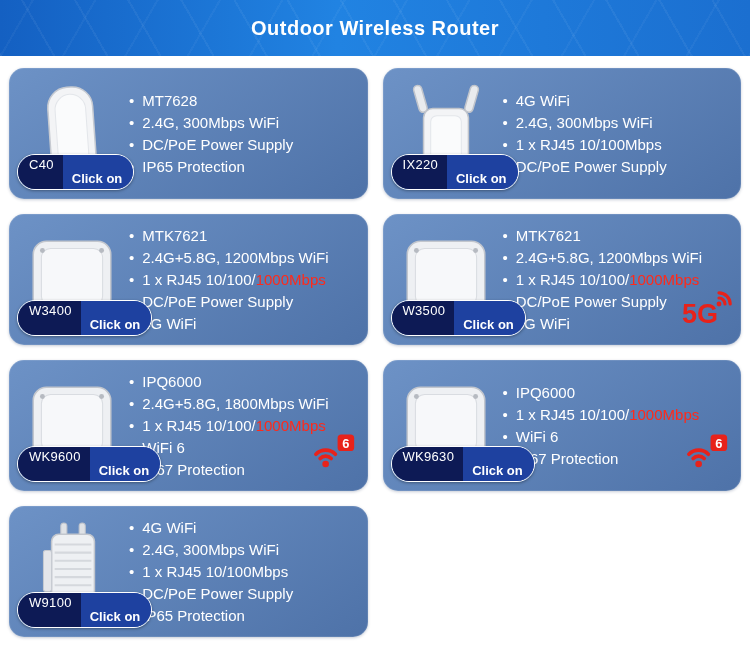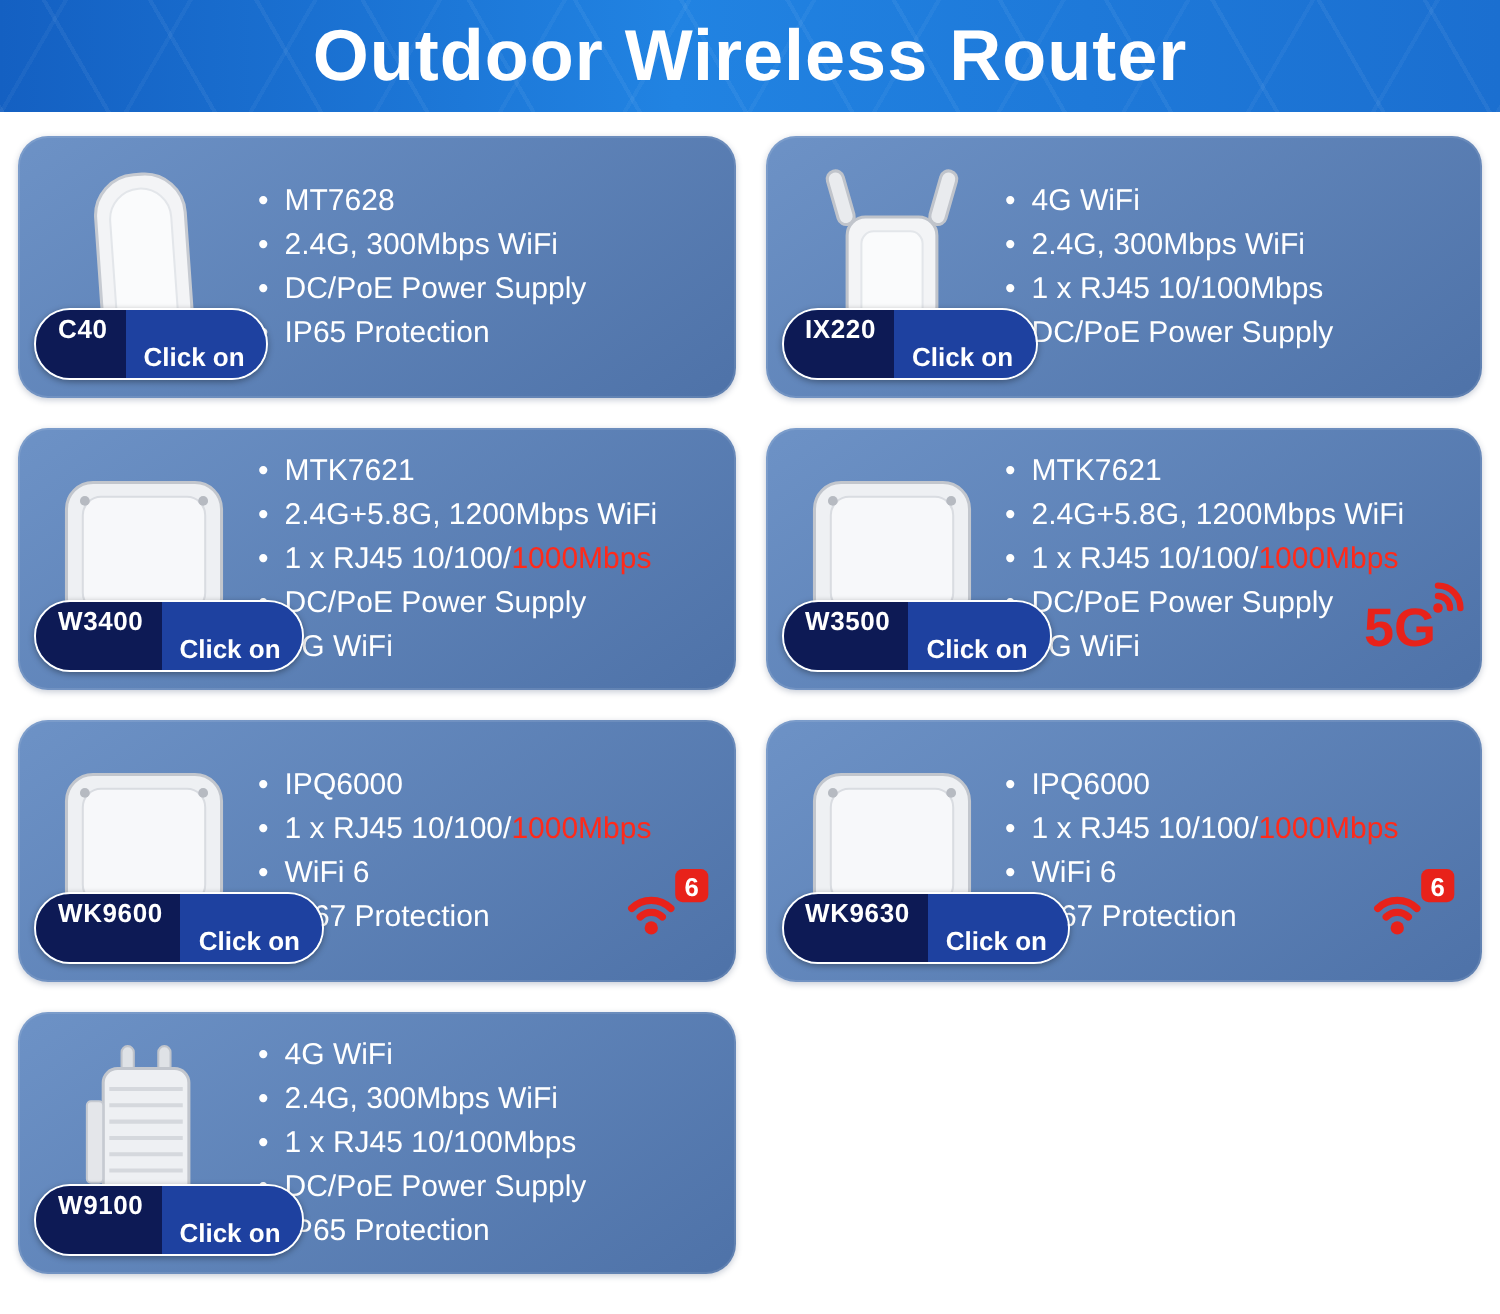--- a/index.html
+++ b/index.html
@@ -11,21 +11,21 @@
     height:56px;
     background:linear-gradient(90deg,#1460c2 0%,#2183e2 45%,#1b6fd0 100%);
     position:relative; overflow:hidden;
     display:flex; align-items:center; justify-content:center;
   }
   .header::after {
     content:""; position:absolute; inset:0;
     background:repeating-linear-gradient(60deg, rgba(255,255,255,.05) 0 2px, transparent 2px 46px),
                repeating-linear-gradient(-60deg, rgba(255,255,255,.04) 0 2px, transparent 2px 54px);
   }
-  .header h1 { color:#fff; font-size:36px; font-weight:bold; letter-spacing:.5px; position:relative; z-index:1; }
+  .header h1 { color:#fff; font-size:20px; font-weight:bold; letter-spacing:.5px; position:relative; z-index:1; }
 
   
   .grid {
     padding:12px 9px 10px 9px;
     display:grid; grid-template-columns:1fr 1fr;
     column-gap:15px; row-gap:15px;
   }
   .card {
     position:relative;
     min-height:131px;
@@ -45,21 +45,21 @@
   .red { color:#ff2a1a; }
 
   
   .badge {
     position:absolute; left:8px; bottom:9px;
     display:flex; align-items:stretch;
     border:1.5px solid #ffffff; border-radius:999px; overflow:hidden;
     font-size:13px; color:#fff; cursor:pointer;
     box-shadow:0 1px 3px rgba(0,0,0,.35);
   }
-  .badge .model { background:#0d1a55; padding:2px 9px 3px 11px; font-weight:bold; letter-spacing:.3px; }
+  .badge .model { background:#0d1a55; padding:2px 9px 3px 11px; font-weight:normal; letter-spacing:.3px; }
   .badge .click { background:#1e41a0; padding:16px 11px 3px 9px; font-weight:bold; }
 
   .corner-icon { position:absolute; right:12px; bottom:20px; width:46px; height:38px; }
   .corner-icon.fiveg { width:52px; height:38px; right:8px; bottom:16px; }
 
   .defs { position:absolute; width:0; height:0; }
 </style>
 </head>
 <body>
 
@@ -264,20 +264,24 @@
           <use href="#dev-square"></use>
         </svg>
     </div>
     <ul class="specs">
       <li class="spec">
           <span class="dot"></span>
           <span><span>IPQ6000</span><span class="red"></span></span>
         </li>
       <li class="spec">
           <span class="dot"></span>
+          <span><span>2.4G+5.8G, 1800Mbps WiFi</span><span class="red"></span></span>
+        </li>
+      <li class="spec">
+          <span class="dot"></span>
           <span><span>1 x RJ45 10/100/</span><span class="red">1000Mbps</span></span>
         </li>
       <li class="spec">
           <span class="dot"></span>
           <span><span>WiFi 6</span><span class="red"></span></span>
         </li>
       <li class="spec">
           <span class="dot"></span>
           <span><span>IP67 Protection</span><span class="red"></span></span>
         </li>

